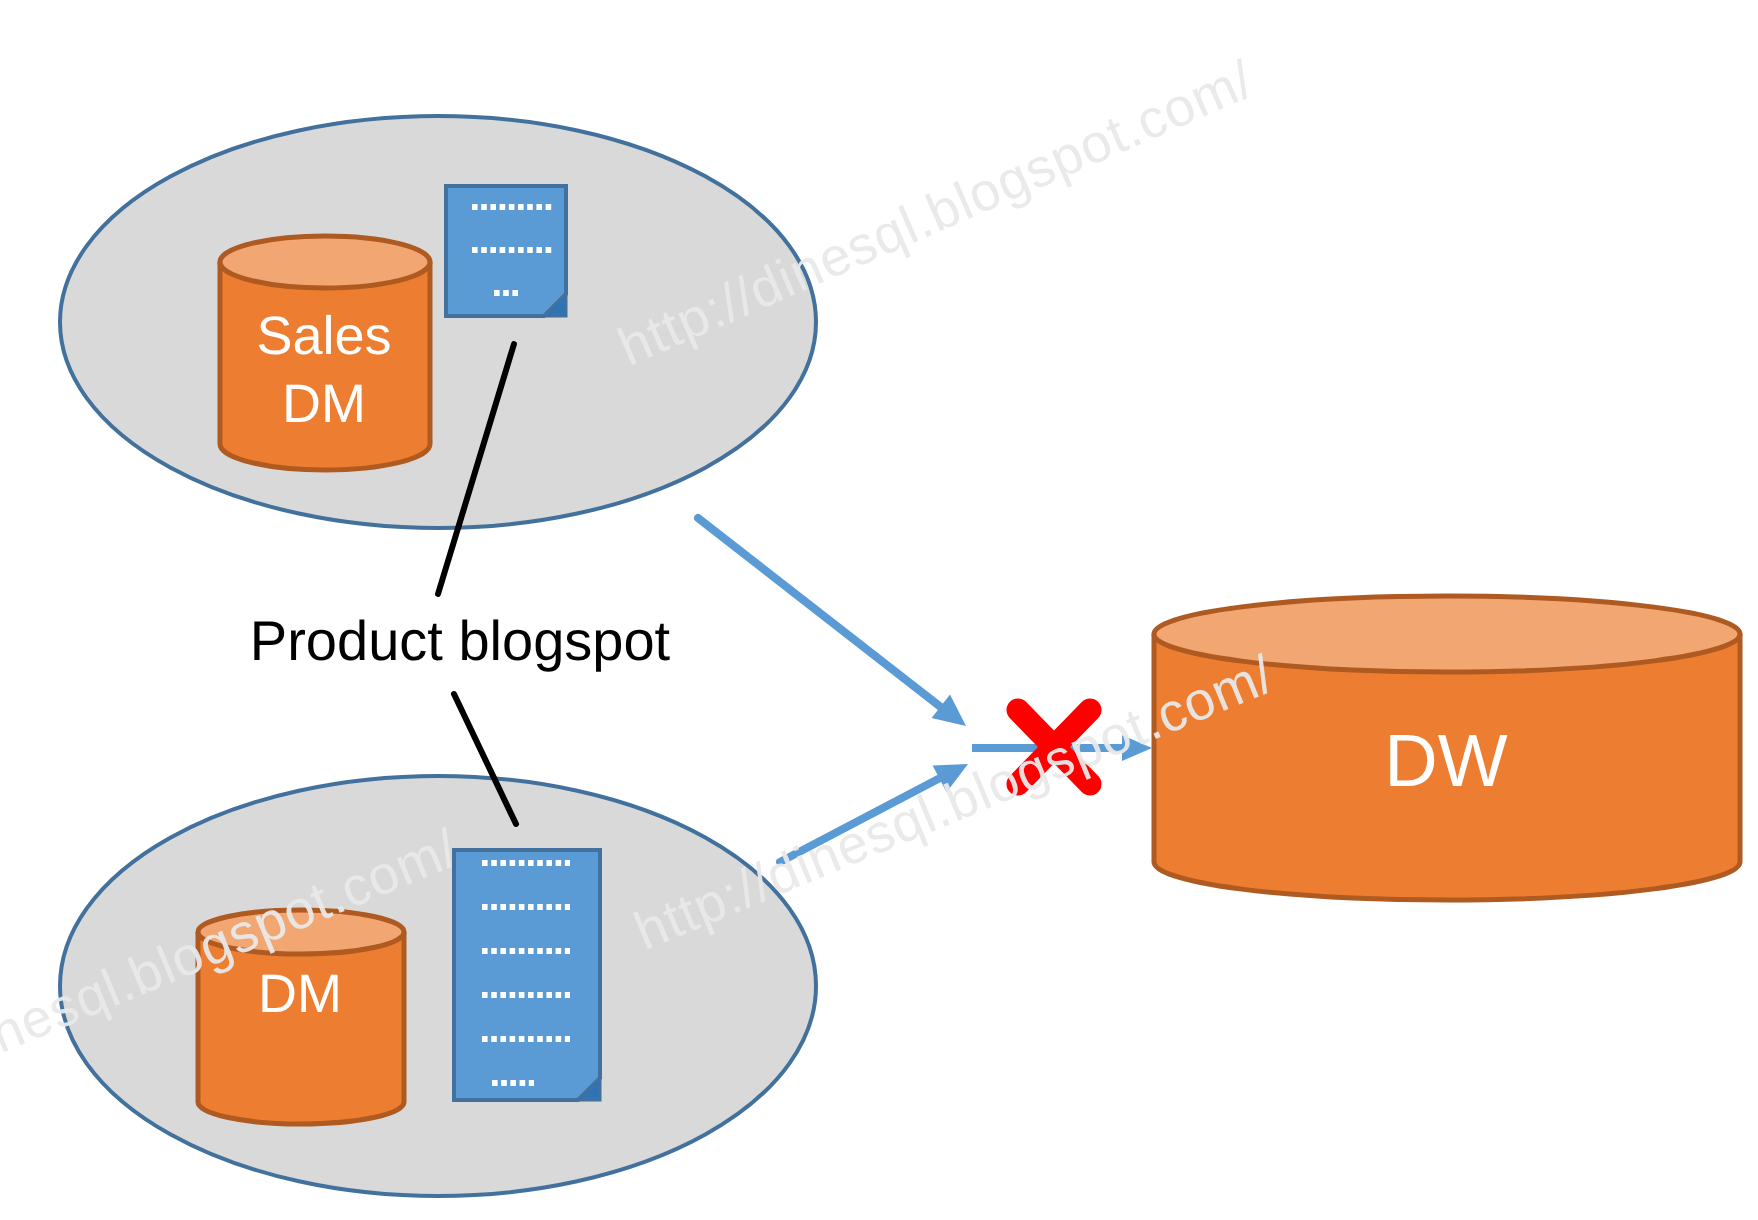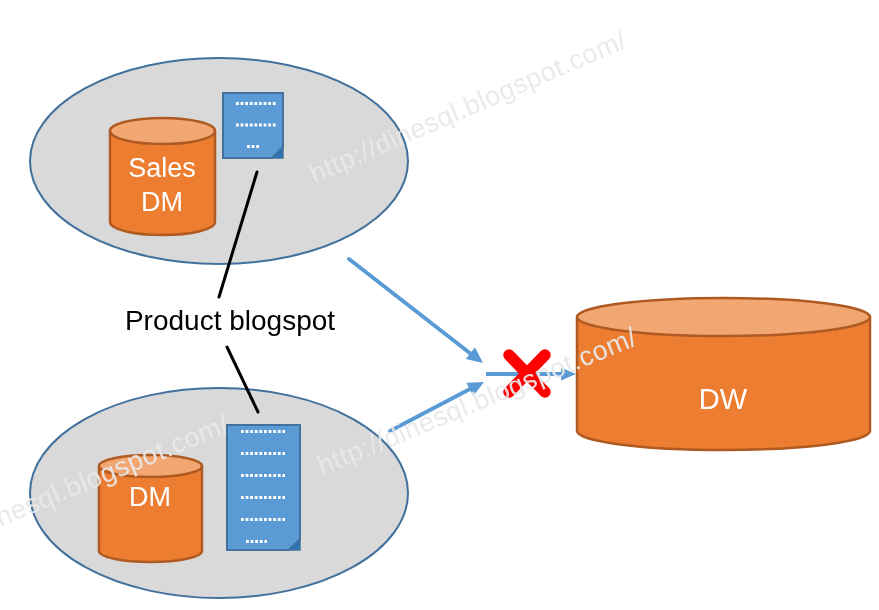--- a/index.html
+++ b/index.html
@@ -21,21 +21,21 @@
   }
   html,body{margin:0;padding:0;background:#fff;}
   .canvas{
     position:relative;width:879px;height:610px;background:#fff;
     overflow:hidden;font-family:"Liberation Sans",sans-serif;
   }
   .canvas svg{position:absolute;left:0;top:0;}
   .label{position:absolute;color:var(--label-color);text-align:center;}
   .label .ln{display:block;}
   .cyl-label{font-size:27px;line-height:34px;width:120px;}
-  .dw-label{font-size:29px;line-height:30px;width:120px;margin-top:18px;}
+  .dw-label{font-size:37px;line-height:30px;width:120px;}
   .heading{
     position:absolute;color:var(--heading-color);font-size:28px;line-height:30px;
     width:300px;text-align:center;
   }
   .wm{
     position:absolute;color:var(--watermark-color);opacity:.95;
     font-size:27px;line-height:31px;letter-spacing:.5px;white-space:nowrap;
     transform-origin:left center;z-index:30;pointer-events:none;
   }
   .wm-a{left:311px;top:160px;transform:rotate(-23.5deg);}

